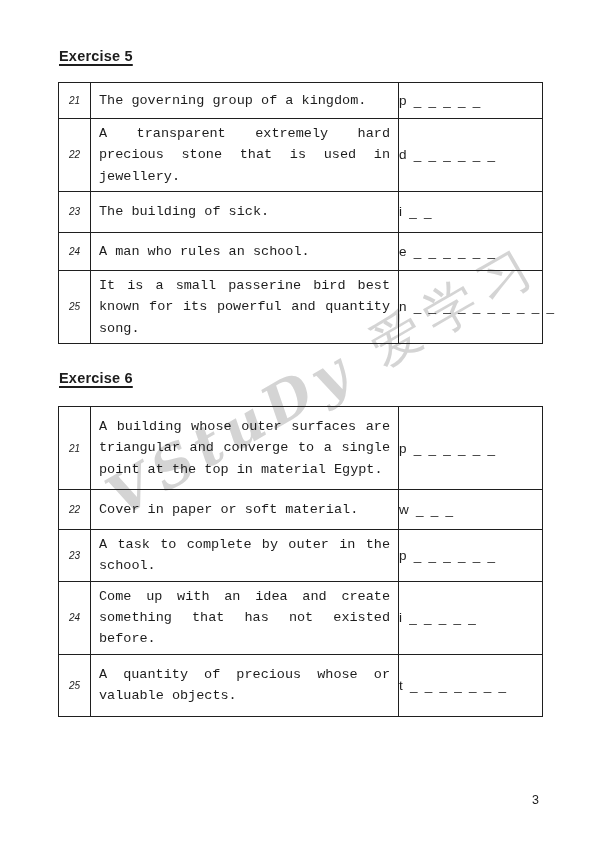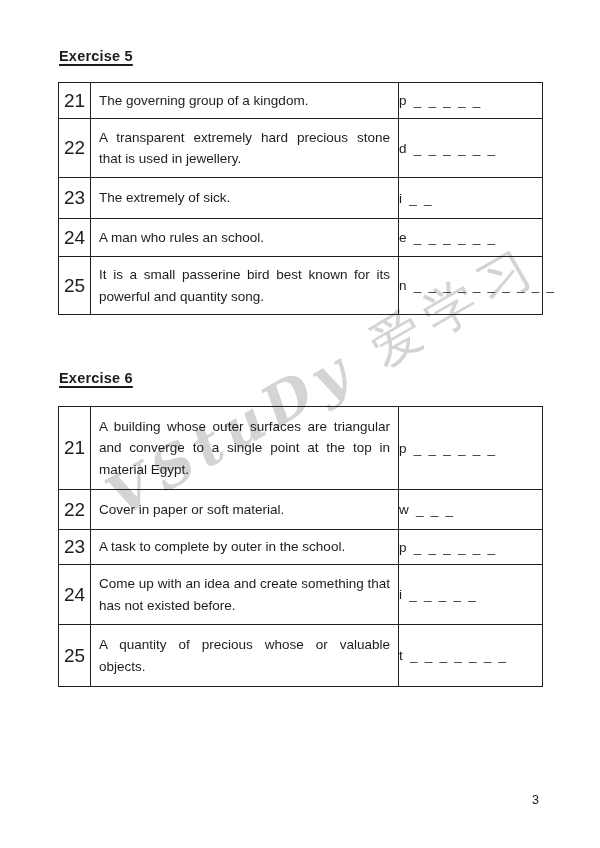--- a/index.html
+++ b/index.html
@@ -68,26 +68,28 @@
     border: 1.6px solid #1f1f1f;
     vertical-align: middle;
     font-size: 13.5px;
     background: transparent;
   }
   col.c-num  { width: 32px; }
   col.c-desc { width: 308px; }
   col.c-ans  { width: 144px; }
   td.num {
     text-align: center;
-    font-size: 19px;
+    font-size: 10px;
+    font-style: italic;
   }
   td.desc {
     padding: 4px 8px;
     text-align: justify;
     line-height: 1.58;
+    font-family: Liberation Mono, monospace;
   }
   td.ans {
     text-align: left;
     letter-spacing: 0.5px;
     word-spacing: 2.5px;
     white-space: nowrap;
   }
   
   .page-number {
     position: absolute;
@@ -120,21 +122,21 @@
       <td class="desc">The governing group of a kingdom.</td>
       <td class="ans">p _ _ _ _ _</td>
     </tr>
     <tr style="height:59px;">
       <td class="num">22</td>
       <td class="desc">A transparent extremely hard precious stone that is used in jewellery.</td>
       <td class="ans">d _ _ _ _ _ _</td>
     </tr>
     <tr style="height:41px;">
       <td class="num">23</td>
-      <td class="desc">The extremely of sick.</td>
+      <td class="desc">The building of sick.</td>
       <td class="ans">i _ _</td>
     </tr>
     <tr style="height:38px;">
       <td class="num">24</td>
       <td class="desc">A man who rules an school.</td>
       <td class="ans">e _ _ _ _ _ _</td>
     </tr>
     <tr style="height:58px;">
       <td class="num">25</td>
       <td class="desc">It is a small passerine bird best known for its powerful and quantity song.</td>

